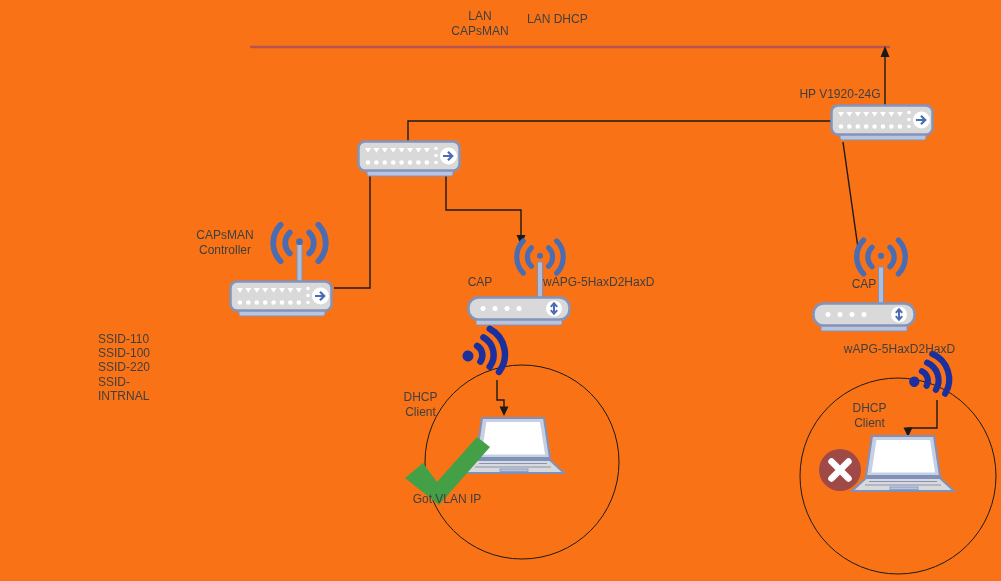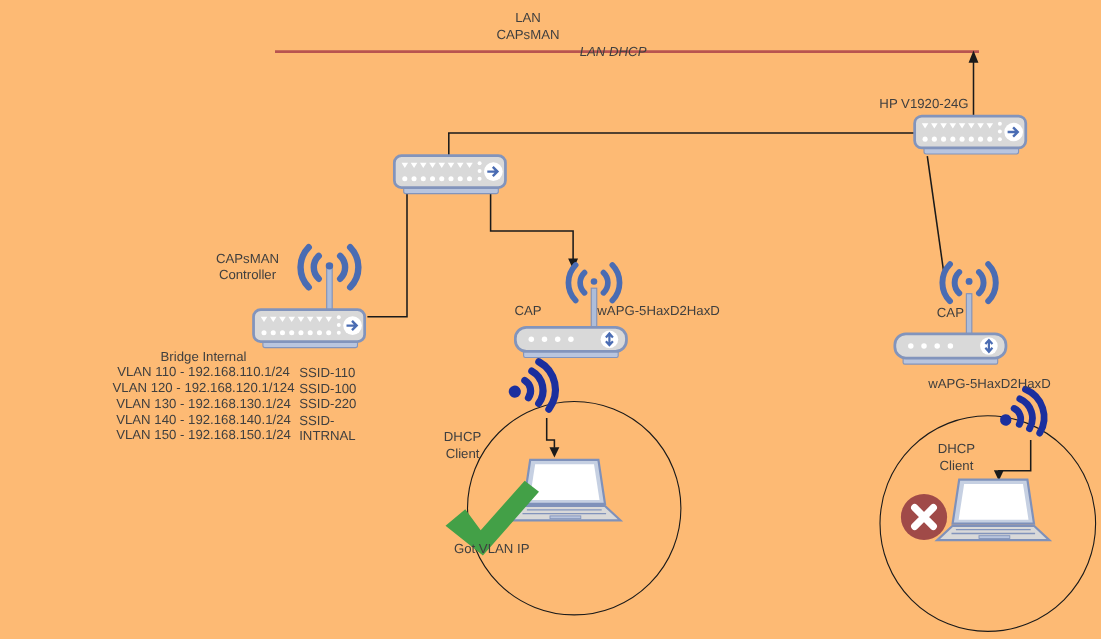--- a/index.html
+++ b/index.html
@@ -1,22 +1,22 @@
 <!DOCTYPE html>
 <html><head>
 <meta charset="utf-8">
 <style>
   html,body{margin:0;padding:0;background:#ffffff;}
-  .canvas{position:relative;width:1001px;height:581px;background:#fdba74;overflow:hidden;
+  .canvas{position:relative;width:1001px;height:581px;background:#f97316;overflow:hidden;
           font-family:"Liberation Sans",sans-serif;}
   svg.layer{position:absolute;left:0;top:0;}
   .lbl{position:absolute;font-size:12px;color:#3f3f3f;text-align:center;line-height:14.5px;}
   .lbl div{white-space:nowrap;}
   #lan-network{left:445px;top:9px;width:70px;}
-  #lan-dhcp{left:527px;top:40px;width:80px;text-align:left;font-style:italic;}
+  #lan-dhcp{left:527px;top:12px;width:80px;text-align:left;}
   #sw1-label{left:337px;top:92px;width:84px;}
   #sw2-label{left:790px;top:87px;width:100px;}
   #capsman-label{left:180px;top:228px;width:90px;}
   #bridge-block{left:98px;top:317px;width:240px;display:flex;}
   .vlan-col{width:174px;text-align:center;line-height:14.2px;}
   .ssid-col{width:64px;text-align:left;line-height:14.2px;padding-top:15px;}
   #cap1-label{left:458px;top:275px;width:44px;}
   #cap1-model{left:543px;top:275px;width:125px;text-align:left;}
   #cap2-label{left:842px;top:277px;width:44px;}
   #cap2-model{left:837px;top:342px;width:125px;}
@@ -153,28 +153,20 @@
   <div class="lbl" id="lan-dhcp">LAN DHCP</div>
 
   <div class="lbl" id="sw2-label">HP V1920-24G</div>
 
   <div class="lbl" id="capsman-label">
     <div>CAPsMAN</div>
     <div>Controller</div>
   </div>
 
   <div class="lbl" id="bridge-block">
-    <div class="vlan-col">
-      <div>Bridge Internal</div>
-      <div>VLAN 110 - 192.168.110.1/24</div>
-      <div>VLAN 120 - 192.168.120.1/124</div>
-      <div>VLAN 130 - 192.168.130.1/24</div>
-      <div>VLAN 140 - 192.168.140.1/24</div>
-      <div>VLAN 150 - 192.168.150.1/24</div>
-    </div>
     <div class="ssid-col">
       <div>SSID-110</div>
       <div>SSID-100</div>
       <div>SSID-220</div>
       <div>SSID-</div>
       <div>INTRNAL</div>
     </div>
   </div>
 
   <div class="lbl" id="cap1-label">CAP</div>

